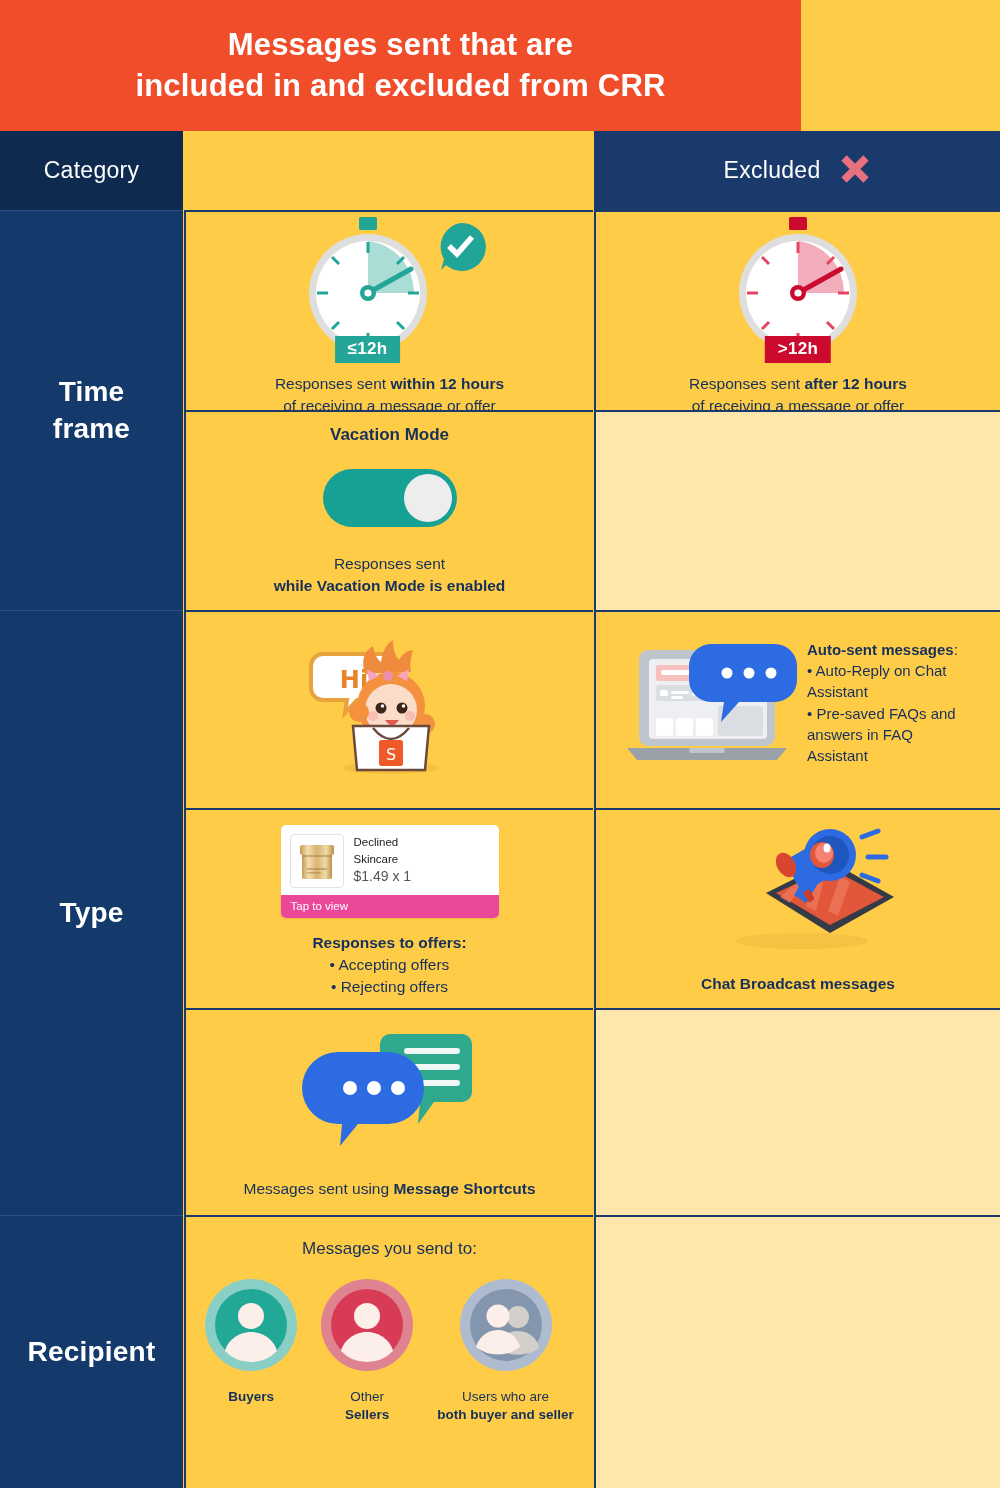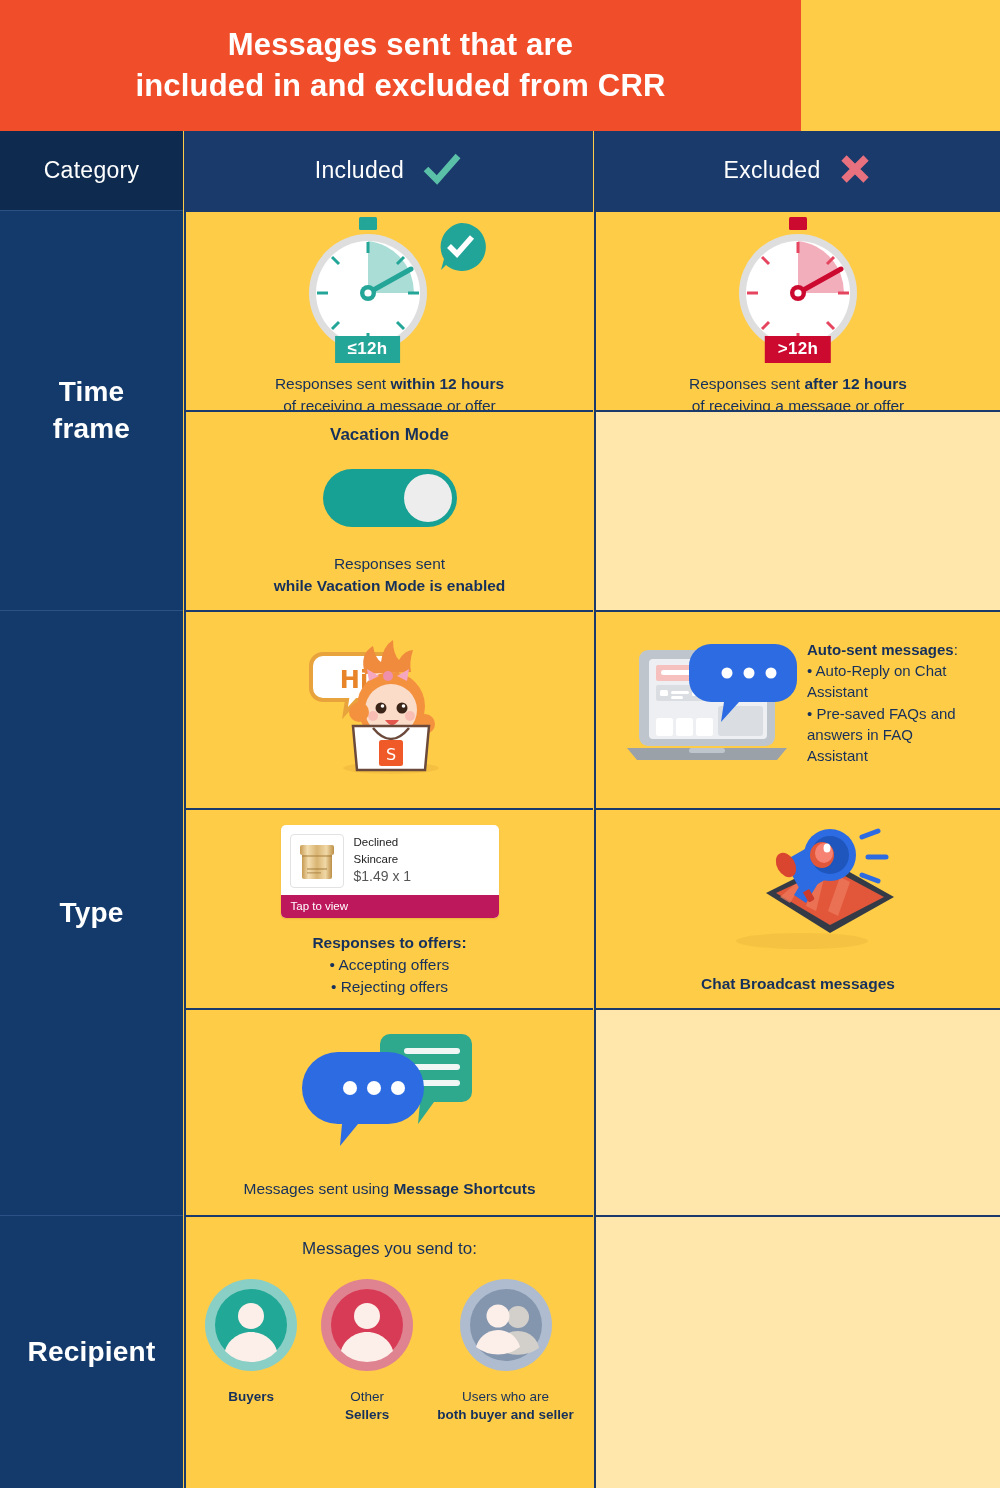--- a/index.html
+++ b/index.html
@@ -172,21 +172,21 @@
     border-radius: 4px;
     flex: 0 0 auto;
     display: flex; align-items: center; justify-content: center;
     background: #fff;
   }
   .offer-meta { display: flex; flex-direction: column; justify-content: center; }
   .offer-line1 { font-size: 11.5px; color: #222; line-height: 1.42; }
   .offer-line2 { font-size: 11.5px; color: #222; line-height: 1.42; }
   .offer-price { font-size: 14px; color: #555; line-height: 1.42; }
   .offer-foot {
-    background: #be185d;
+    background: #ec4899;
     color: #ffffff;
     font-size: 11.5px;
     padding: 5px 10px 6px 10px;
   }
 
   
   .avatars { display: flex; gap: 24px; align-items: flex-start; }
   .avatar-col { display: flex; flex-direction: column; align-items: center; }
   .avatar-cap {
     margin-top: 13px;
@@ -207,28 +207,20 @@
     <div class="banner-text">
       <div>Messages sent that are</div>
       <div>included in and excluded from CRR</div>
     </div>
   </div>
 
   <div class="hdr-cat">
     <span class="hdr-label">Category</span>
   </div>
 
-  <div class="hdr-inc">
-    <span class="hdr-label">Included</span>
-    <span class="hdr-icon">
-      <svg width="40" height="34" viewBox="0 0 40 34">
-          <path d="M4 17 L15 28 L36 4" stroke="#5BC0A8" stroke-width="6.5" fill="none" stroke-linecap="butt"></path>
-        </svg>
-    </span>
-  </div>
 
   <div class="hdr-exc">
     <span class="hdr-label">Excluded</span>
     <span class="hdr-icon">
       <svg width="32" height="32" viewBox="0 0 32 32">
         <path d="M5 5 L27 27 M27 5 L5 27" stroke="#E8717F" stroke-width="7.5" stroke-linecap="butt"></path>
       </svg>
     </span>
   </div>
 

